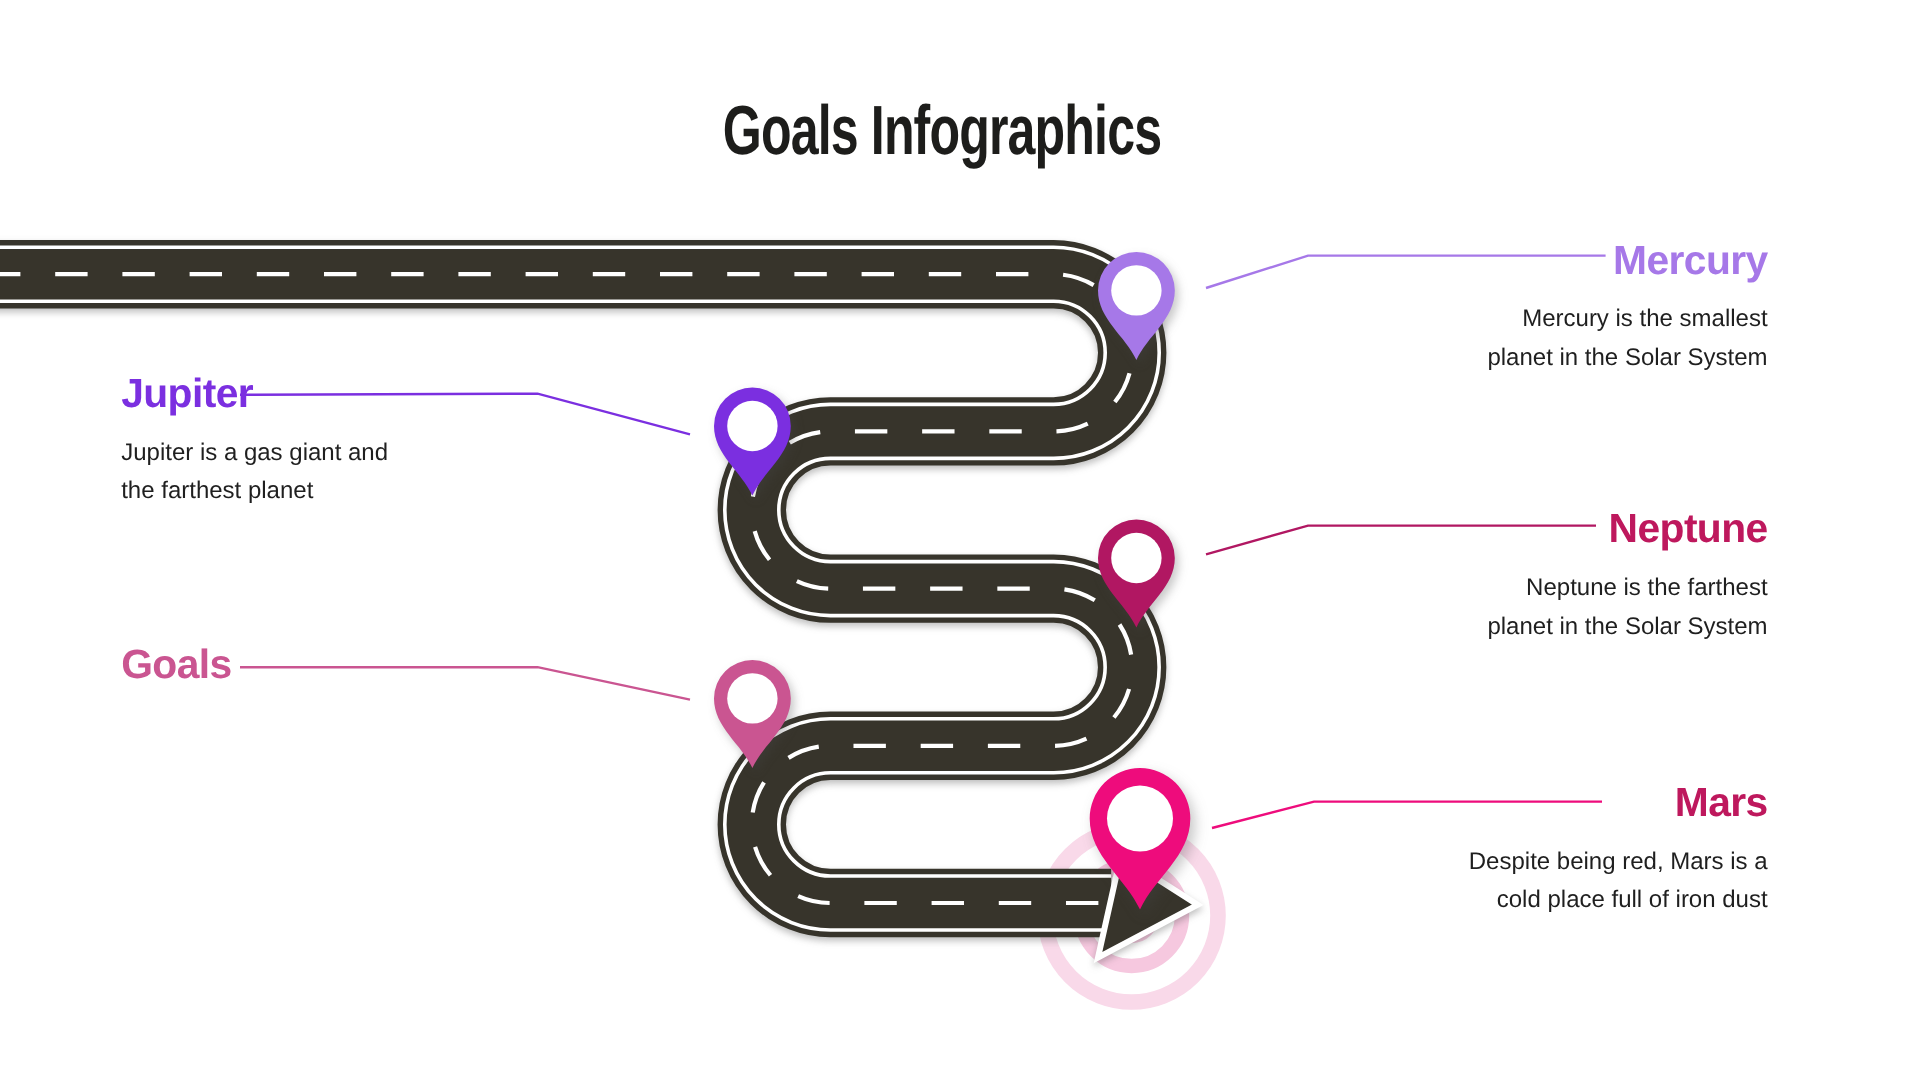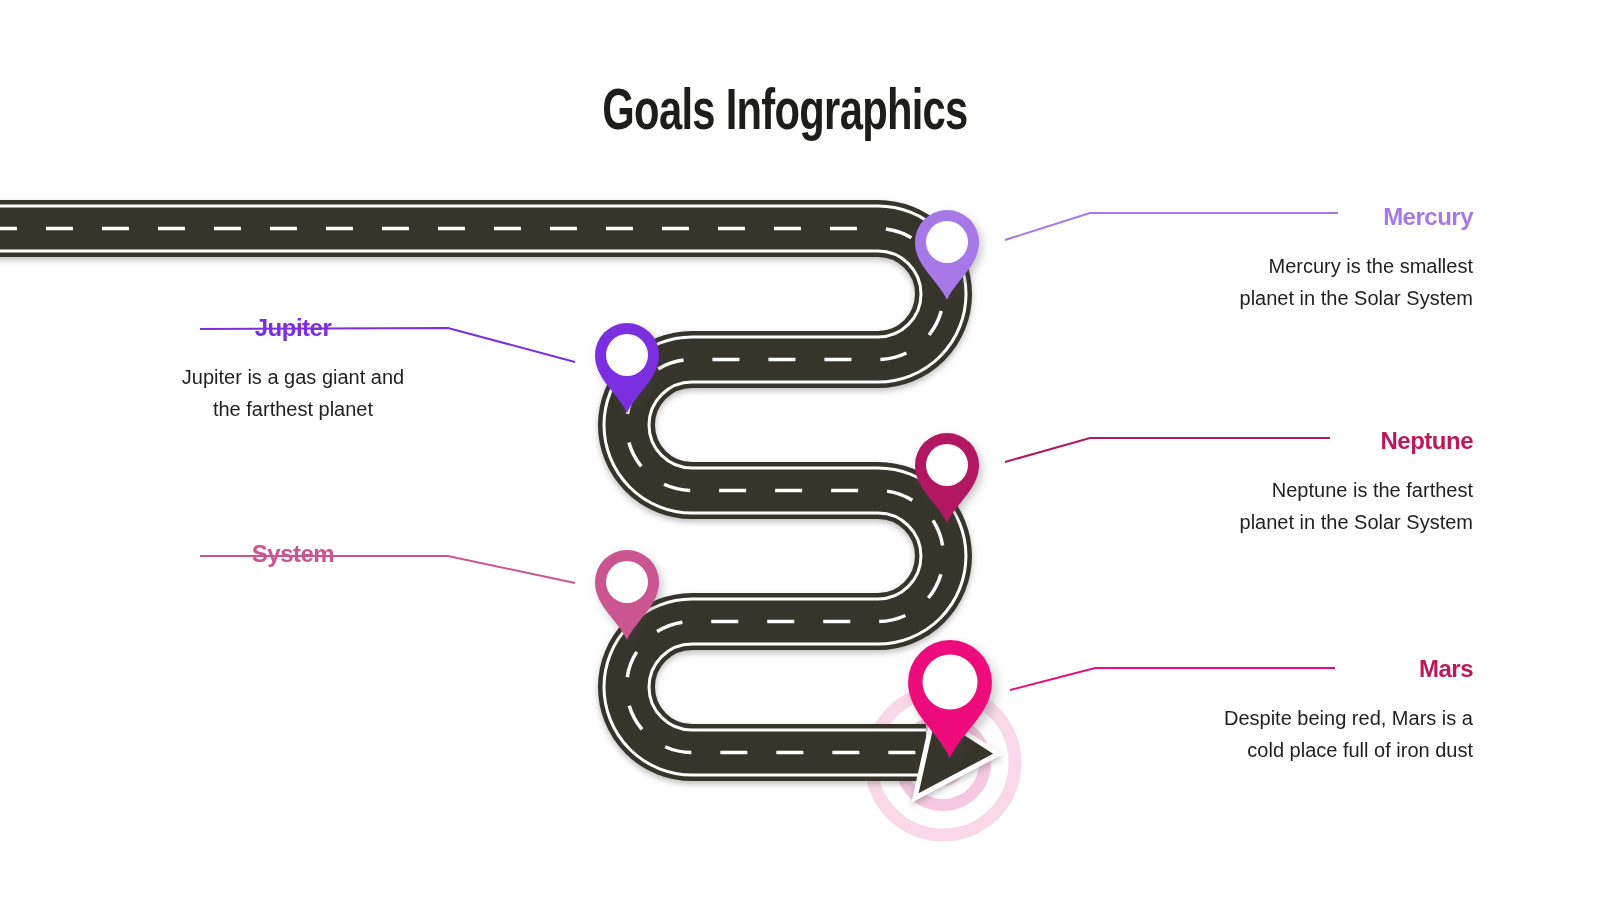--- a/index.html
+++ b/index.html
@@ -12,23 +12,23 @@
   .title{
     position:absolute;top:78px;left:-15px;width:1600px;
     text-align:center;
     font-weight:700;font-size:58px;line-height:62px;color:#1d1d1b;
     transform:scaleX(0.72);transform-origin:50% 50%;
     letter-spacing:-1px;
   }
 
   .label{position:absolute;width:420px;}
   .label.right{right:127px;text-align:right;}
-  .label.left{left:83px;text-align:center;}
+  .label.left{left:101px;text-align:left;}
   .label h2{
-    margin:0;font-size:24px;line-height:34px;font-weight:700;
+    margin:0;font-size:34px;line-height:34px;font-weight:700;
     letter-spacing:-0.5px;
   }
   .label p{
     margin:16px 0 0 0;font-size:20px;line-height:32px;color:#1f1f1f;
     white-space:pre-line;
   }
 
   .road-shadow{filter:drop-shadow(0px 3px 3px rgba(70,70,70,0.35));}
   .pin{filter:drop-shadow(3px 4px 4px rgba(70,70,70,0.30));}
 </style>
@@ -103,21 +103,21 @@
 the farthest planet</p>
   </div>
 
   <div class="label right" style="top:424px;">
     <h2 style="color: #be185d;">Neptune</h2>
     <p>Neptune is the farthest
 planet in the Solar System</p>
   </div>
 
   <div class="label left" style="top:537px;">
-    <h2 style="color: rgb(202, 85, 145);">System</h2>
+    <h2 style="color: rgb(202, 85, 145);">Goals</h2>
   </div>
 
   <div class="label right" style="top:652px;">
     <h2 style="color: #be185d;">Mars</h2>
     <p>Despite being red, Mars is a
 cold place full of iron dust</p>
   </div>
 
 </div>
 

